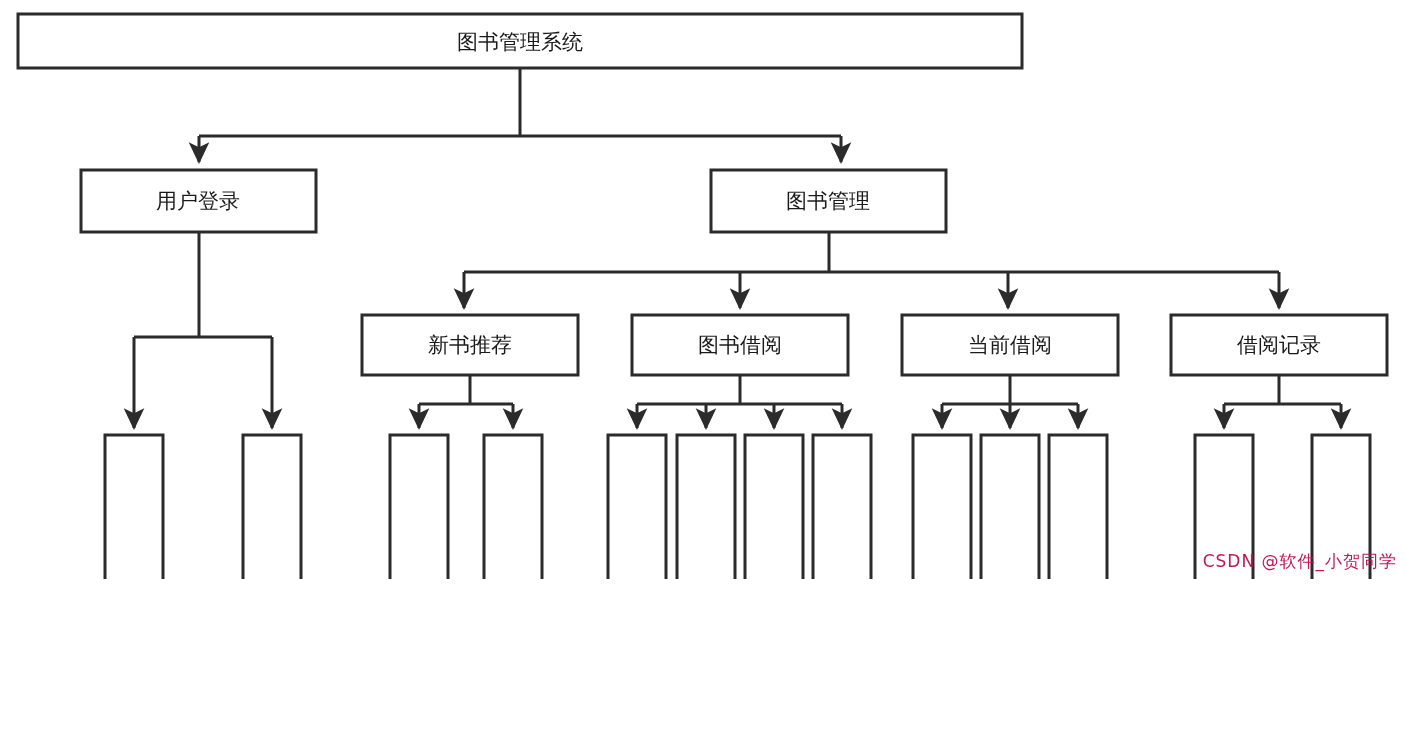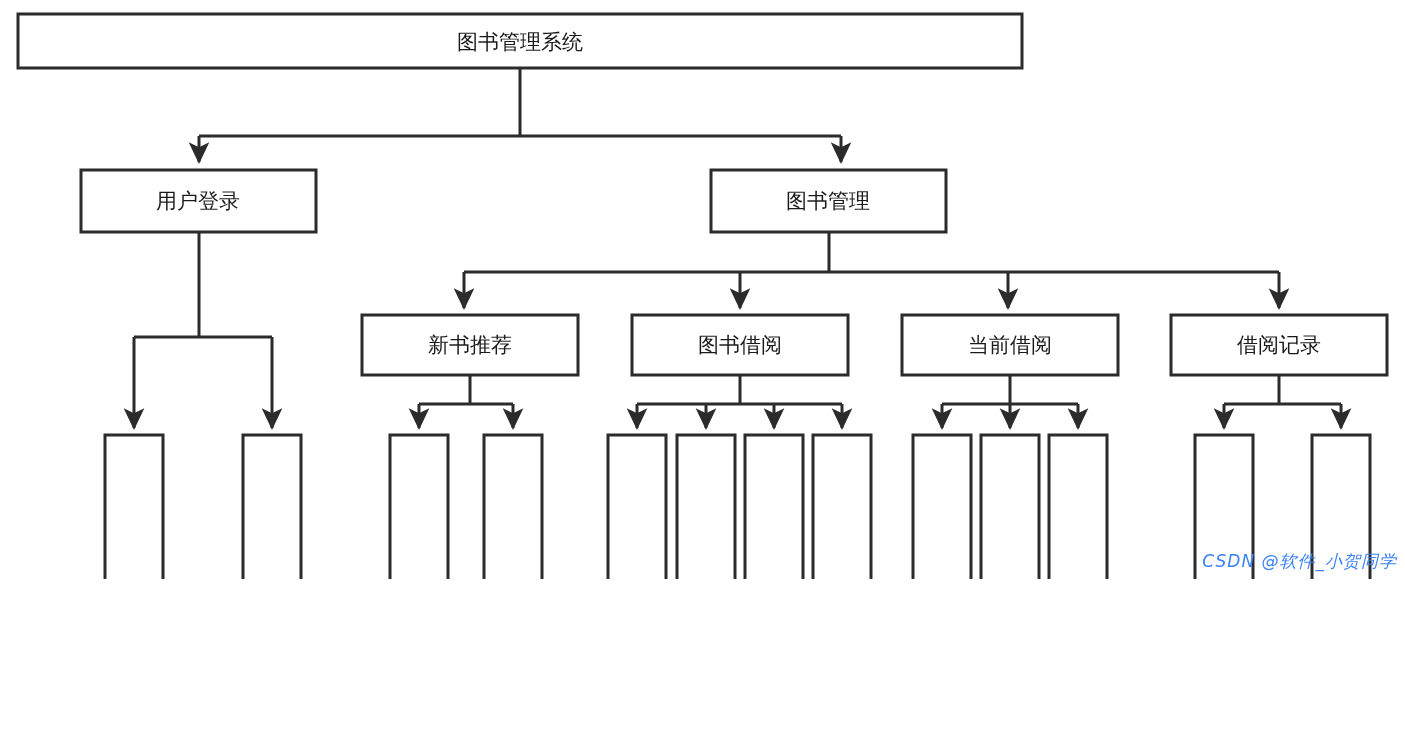--- a/index.html
+++ b/index.html
@@ -59,24 +59,23 @@
     text-align: center;
     white-space: nowrap;
     pointer-events: none;
   }
   .watermark {
     position: absolute;
     right: 8px;
     bottom: 6px;
     font-family: "DejaVu Sans", "Liberation Sans", sans-serif;
     font-size: 17px;
-    color: #3b82f6;
+    color: #be185d;
     letter-spacing: 1px;
     white-space: nowrap;
-    font-style: italic;
   }
 </style>
 </head>
 <body>
 
 <div id="diagram-root">
 
   <svg id="tree-svg" viewBox="0 0 1405 747">
     <defs>
       <marker id="arr" viewBox="0 0 12 12" refX="10.5" refY="6" markerWidth="7.5" markerHeight="7.5" orient="auto-start-reverse">

